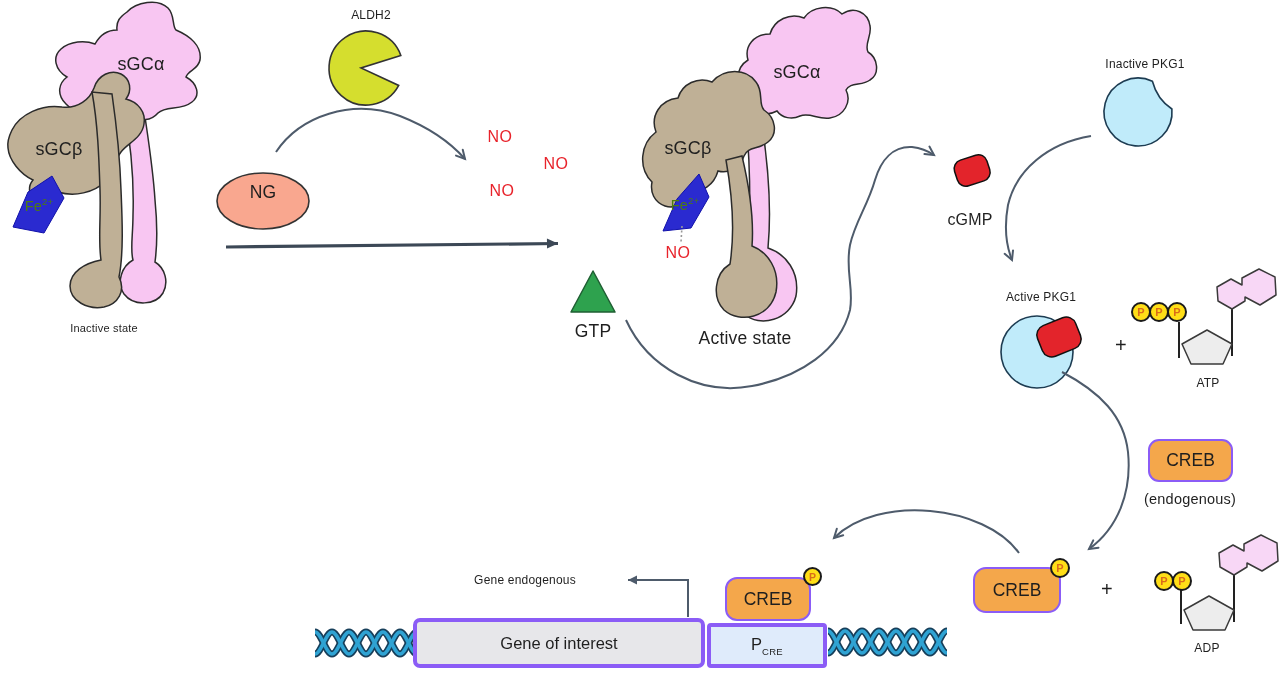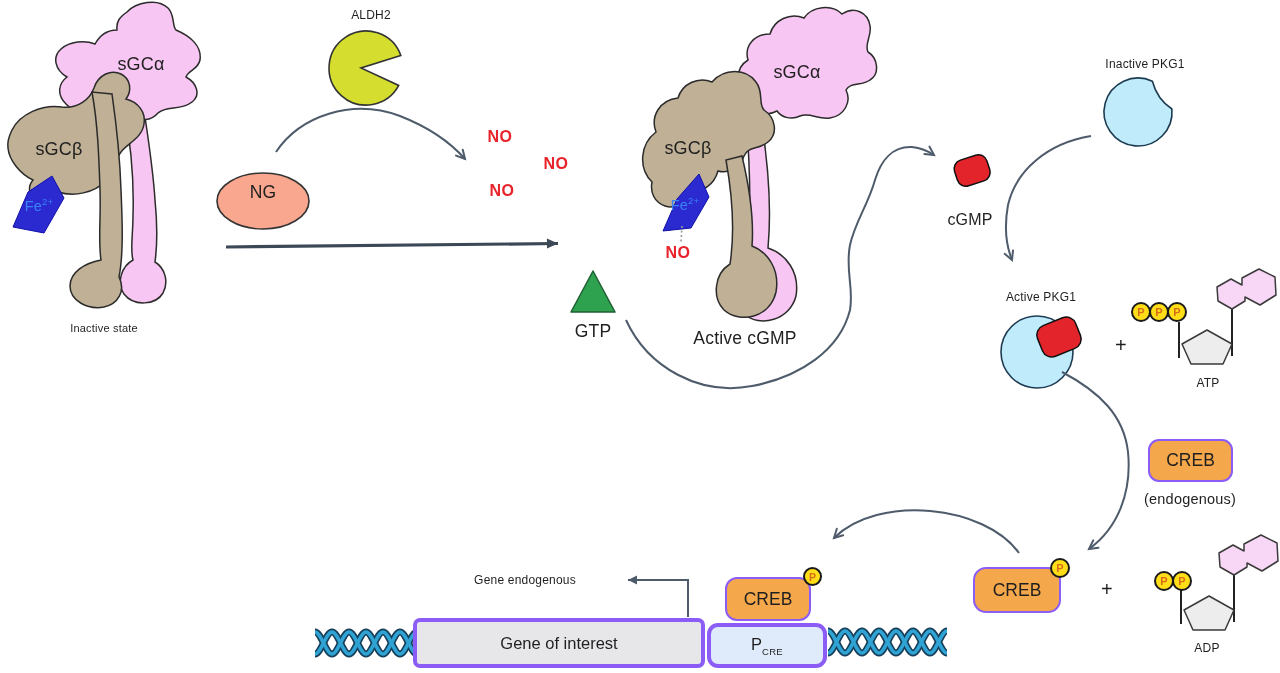--- a/index.html
+++ b/index.html
@@ -3,30 +3,30 @@
 <meta charset="utf-8">
 <style>
   html,body{margin:0;padding:0;background:#fff}
   .stage{position:relative;width:1280px;height:673px;background:#ffffff;
          font-family:"Liberation Sans","DejaVu Sans",sans-serif;overflow:hidden}
   .layer{position:absolute;left:0;top:0}
   .lbl{position:absolute;transform:translate(-50%,-50%);color:var(--text);
        font-size:18px;letter-spacing:.2px;white-space:nowrap;line-height:1}
   .sm{font-size:16px}
   .smr{font-size:12px}
-  .red{color:var(--no_red);font-size:16px;font-weight:700;letter-spacing:.5px}
-  .white{color:#3b82f6;font-size:14.5px}
+  .red{color:var(--no_red);font-size:16px;font-weight:400;letter-spacing:.5px}
+  .white{color:#4d7c0f;font-size:14.5px}
   .plus{font-size:20px;font-weight:400}
   .note{font-size:14.5px}
   .box{position:absolute;box-sizing:border-box;border:4px solid #8b5cf6;
        display:flex;align-items:center;justify-content:center;color:var(--text)}
   .crebbox{background:var(--creb_orange);border-radius:11px;border-width:2.2px;
        font-size:17.5px;font-weight:500}
   .genebox{background:var(--gene_gray);border-radius:7px;font-size:16.5px}
-  .pcrebox{background:var(--promoter_blue);border-radius:11px;font-size:16.5px}
+  .pcrebox{background:var(--promoter_blue);border-radius:4px;font-size:16.5px}
   .pcircle{position:absolute;box-sizing:border-box;background:var(--phosphate_yellow);
        border:2px solid #1a1a1a;border-radius:50%;display:flex;align-items:center;
        justify-content:center;font-weight:700;color:var(--phosphate_letter)}
   sub.cre{font-size:9.5px;vertical-align:-5px;letter-spacing:.3px}
   sup.chg{font-size:9.5px;vertical-align:6px}
 </style>
 </head>
 <body>
 
 <div class="stage">
@@ -121,21 +121,21 @@
   <div class="lbl red" style="left:500px;top:137px">NO</div>
   <div class="lbl red" style="left:556px;top:164px">NO</div>
   <div class="lbl red" style="left:502px;top:191px">NO</div>
 
   <div class="lbl" style="left:593px;top:332px;font-size:17.5px">GTP</div>
 
   <div class="lbl" style="left:797px;top:72px">sGCα</div>
   <div class="lbl" style="left:688px;top:148px">sGCβ</div>
   <div class="lbl white" style="left:685px;top:204px"><span>Fe</span><sup class="chg">2+</sup></div>
   <div class="lbl red" style="left:678px;top:253px">NO</div>
-  <div class="lbl" style="left:745px;top:339px;font-size:17.5px">Active cGMP</div>
+  <div class="lbl" style="left:745px;top:339px;font-size:17.5px">Active state</div>
 
   <div class="lbl sm" style="left:970px;top:220px">cGMP</div>
   <div class="lbl smr" style="left:1145px;top:64px">Inactive PKG1</div>
   <div class="lbl smr" style="left:1041px;top:297px">Active PKG1</div>
 
   <div class="lbl plus" style="left:1121px;top:345px">+</div>
   <div class="lbl smr" style="left:1208px;top:383px">ATP</div>
 
   <div class="lbl note" style="left:1190px;top:499px">(endogenous)</div>
 

